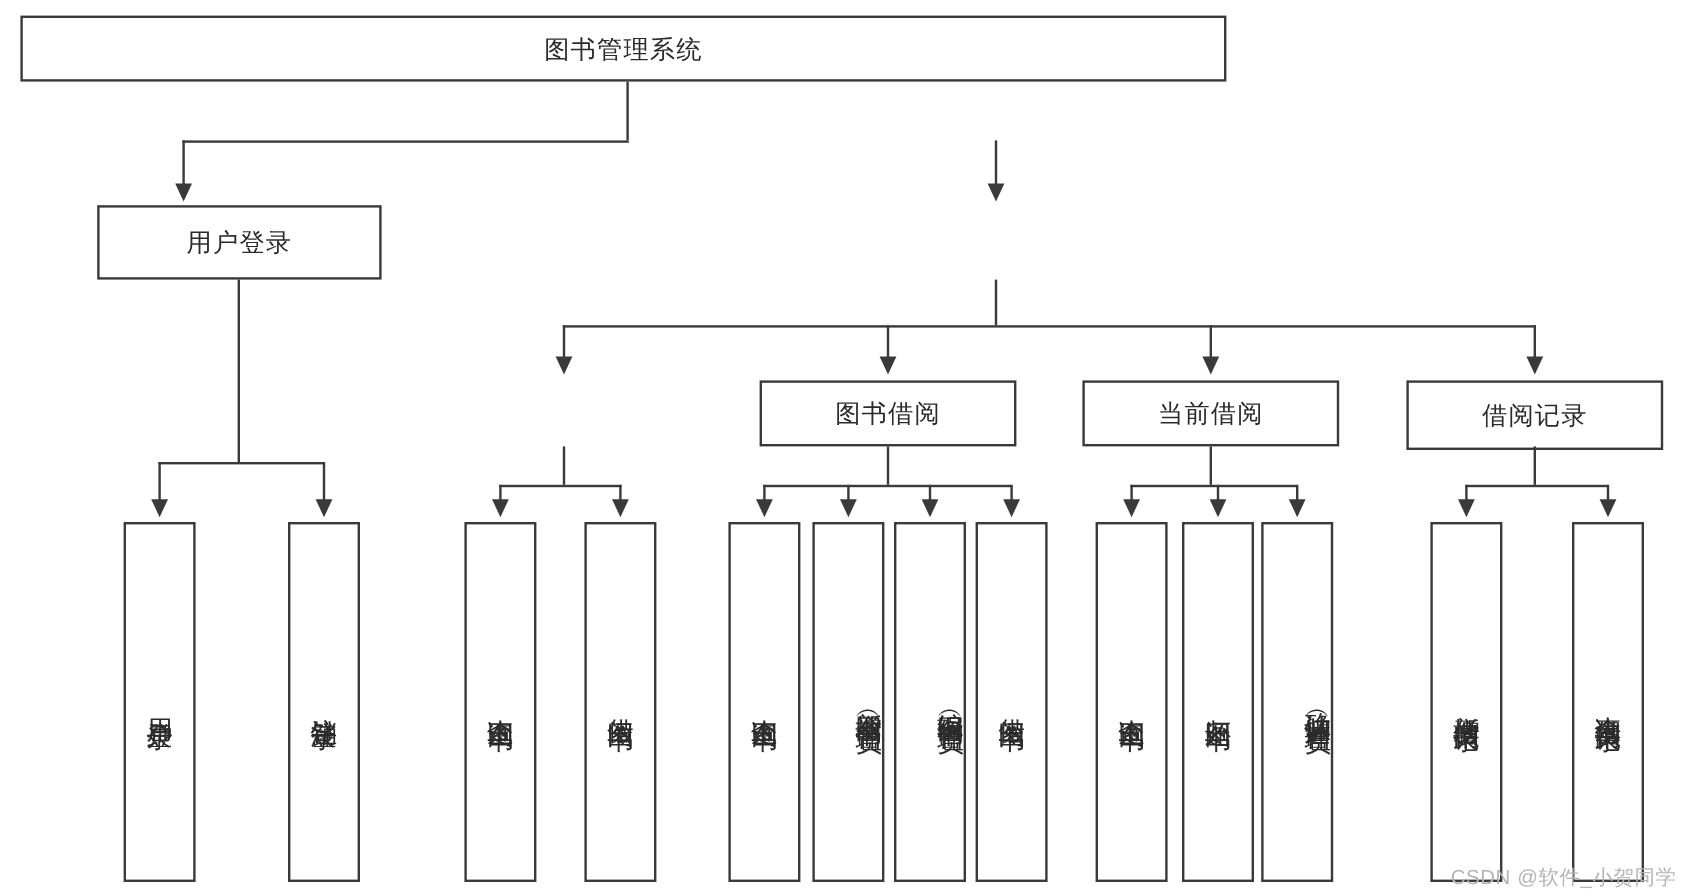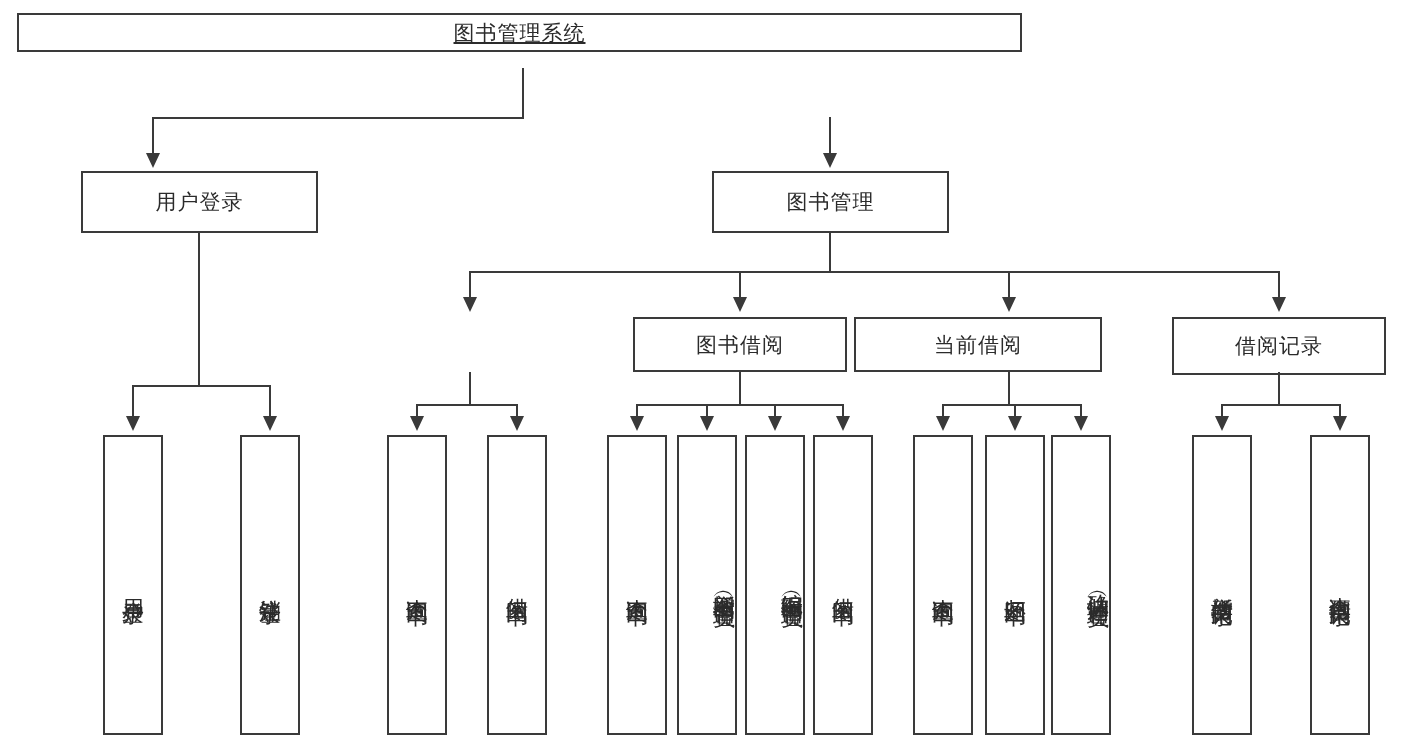--- a/index.html
+++ b/index.html
@@ -70,39 +70,36 @@
     color: #b4b4b4;
     white-space: nowrap;
     letter-spacing: 0.5px;
   }
 </style>
 </head>
 <body>
 
 <div id="canvas">
 
-  <div class="node horiz" style="left:17px; top:13px; width:1005px; height:39px;text-decoration:underline;">
+  <div class="node horiz" style="left:17px; top:13px; width:1005px; height:55px;">
     <span>图书管理系统</span>
   </div>
 
   <div class="edge v" style="left:522px; top:68px; height:49px;"></div>
 
   <div class="edge h" style="left:152px; top:117px; width:372px;"></div>
 
   <div class="edge v" style="left:152px; top:117px; height:40px;"></div>
   <div class="arrow" style="left:146px; top:153px;"></div>
 
   <div class="edge v" style="left:829px; top:117px; height:40px;"></div>
   <div class="arrow" style="left:823px; top:153px;"></div>
 
   <div class="node horiz" style="left:81px; top:171px; width:237px; height:62px;">
     <span>用户登录</span>
-  </div>
-  <div class="node horiz" style="left:712px; top:171px; width:237px; height:62px;">
-    <span>图书管理</span>
   </div>
 
   <div class="edge v" style="left:198px; top:233px; height:152px;"></div>
   <div class="edge h" style="left:132px; top:385px; width:138px;"></div>
   <div class="edge v" style="left:132px; top:385px; height:35px;"></div>
   <div class="arrow" style="left:126px; top:416px;"></div>
   <div class="edge v" style="left:269px; top:385px; height:35px;"></div>
   <div class="arrow" style="left:263px; top:416px;"></div>
 
   <div class="edge v" style="left:829px; top:233px; height:38px;"></div>
@@ -112,21 +109,21 @@
   <div class="edge v" style="left:739px; top:271px; height:30px;"></div>
   <div class="arrow" style="left:733px; top:297px;"></div>
   <div class="edge v" style="left:1008px; top:271px; height:30px;"></div>
   <div class="arrow" style="left:1002px; top:297px;"></div>
   <div class="edge v" style="left:1278px; top:271px; height:30px;"></div>
   <div class="arrow" style="left:1272px; top:297px;"></div>
 
   <div class="node horiz" style="left:633px; top:317px; width:214px; height:55px;">
     <span>图书借阅</span>
   </div>
-  <div class="node horiz" style="left:854px; top:317px; width:248px; height:55px;">
+  <div class="node horiz" style="left:902px; top:317px; width:214px; height:55px;">
     <span>当前借阅</span>
   </div>
   <div class="node horiz" style="left:1172px; top:317px; width:214px; height:58px;">
     <span>借阅记录</span>
   </div>
 
   <div class="edge v" style="left:469px; top:372px; height:32px;"></div>
   <div class="edge h" style="left:416px; top:404px; width:102px;"></div>
   <div class="edge v" style="left:416px; top:404px; height:16px;"></div>
   <div class="arrow" style="left:410px; top:416px;"></div>
@@ -193,14 +190,15 @@
   <div class="node vert topstart" style="left:1051px; top:435px; width:60px; height:300px;">
     <span>确认归还（管理员）</span>
   </div>
   <div class="node vert centered" style="left:1192px; top:435px; width:60px; height:300px;">
     <span>新增借阅记录</span>
   </div>
   <div class="node vert centered" style="left:1310px; top:435px; width:60px; height:300px;">
     <span>查询借阅记录</span>
   </div>
 
+  <div id="watermark">CSDN @软件_小贺同学</div>
 
 </div>
 
 </body></html>

